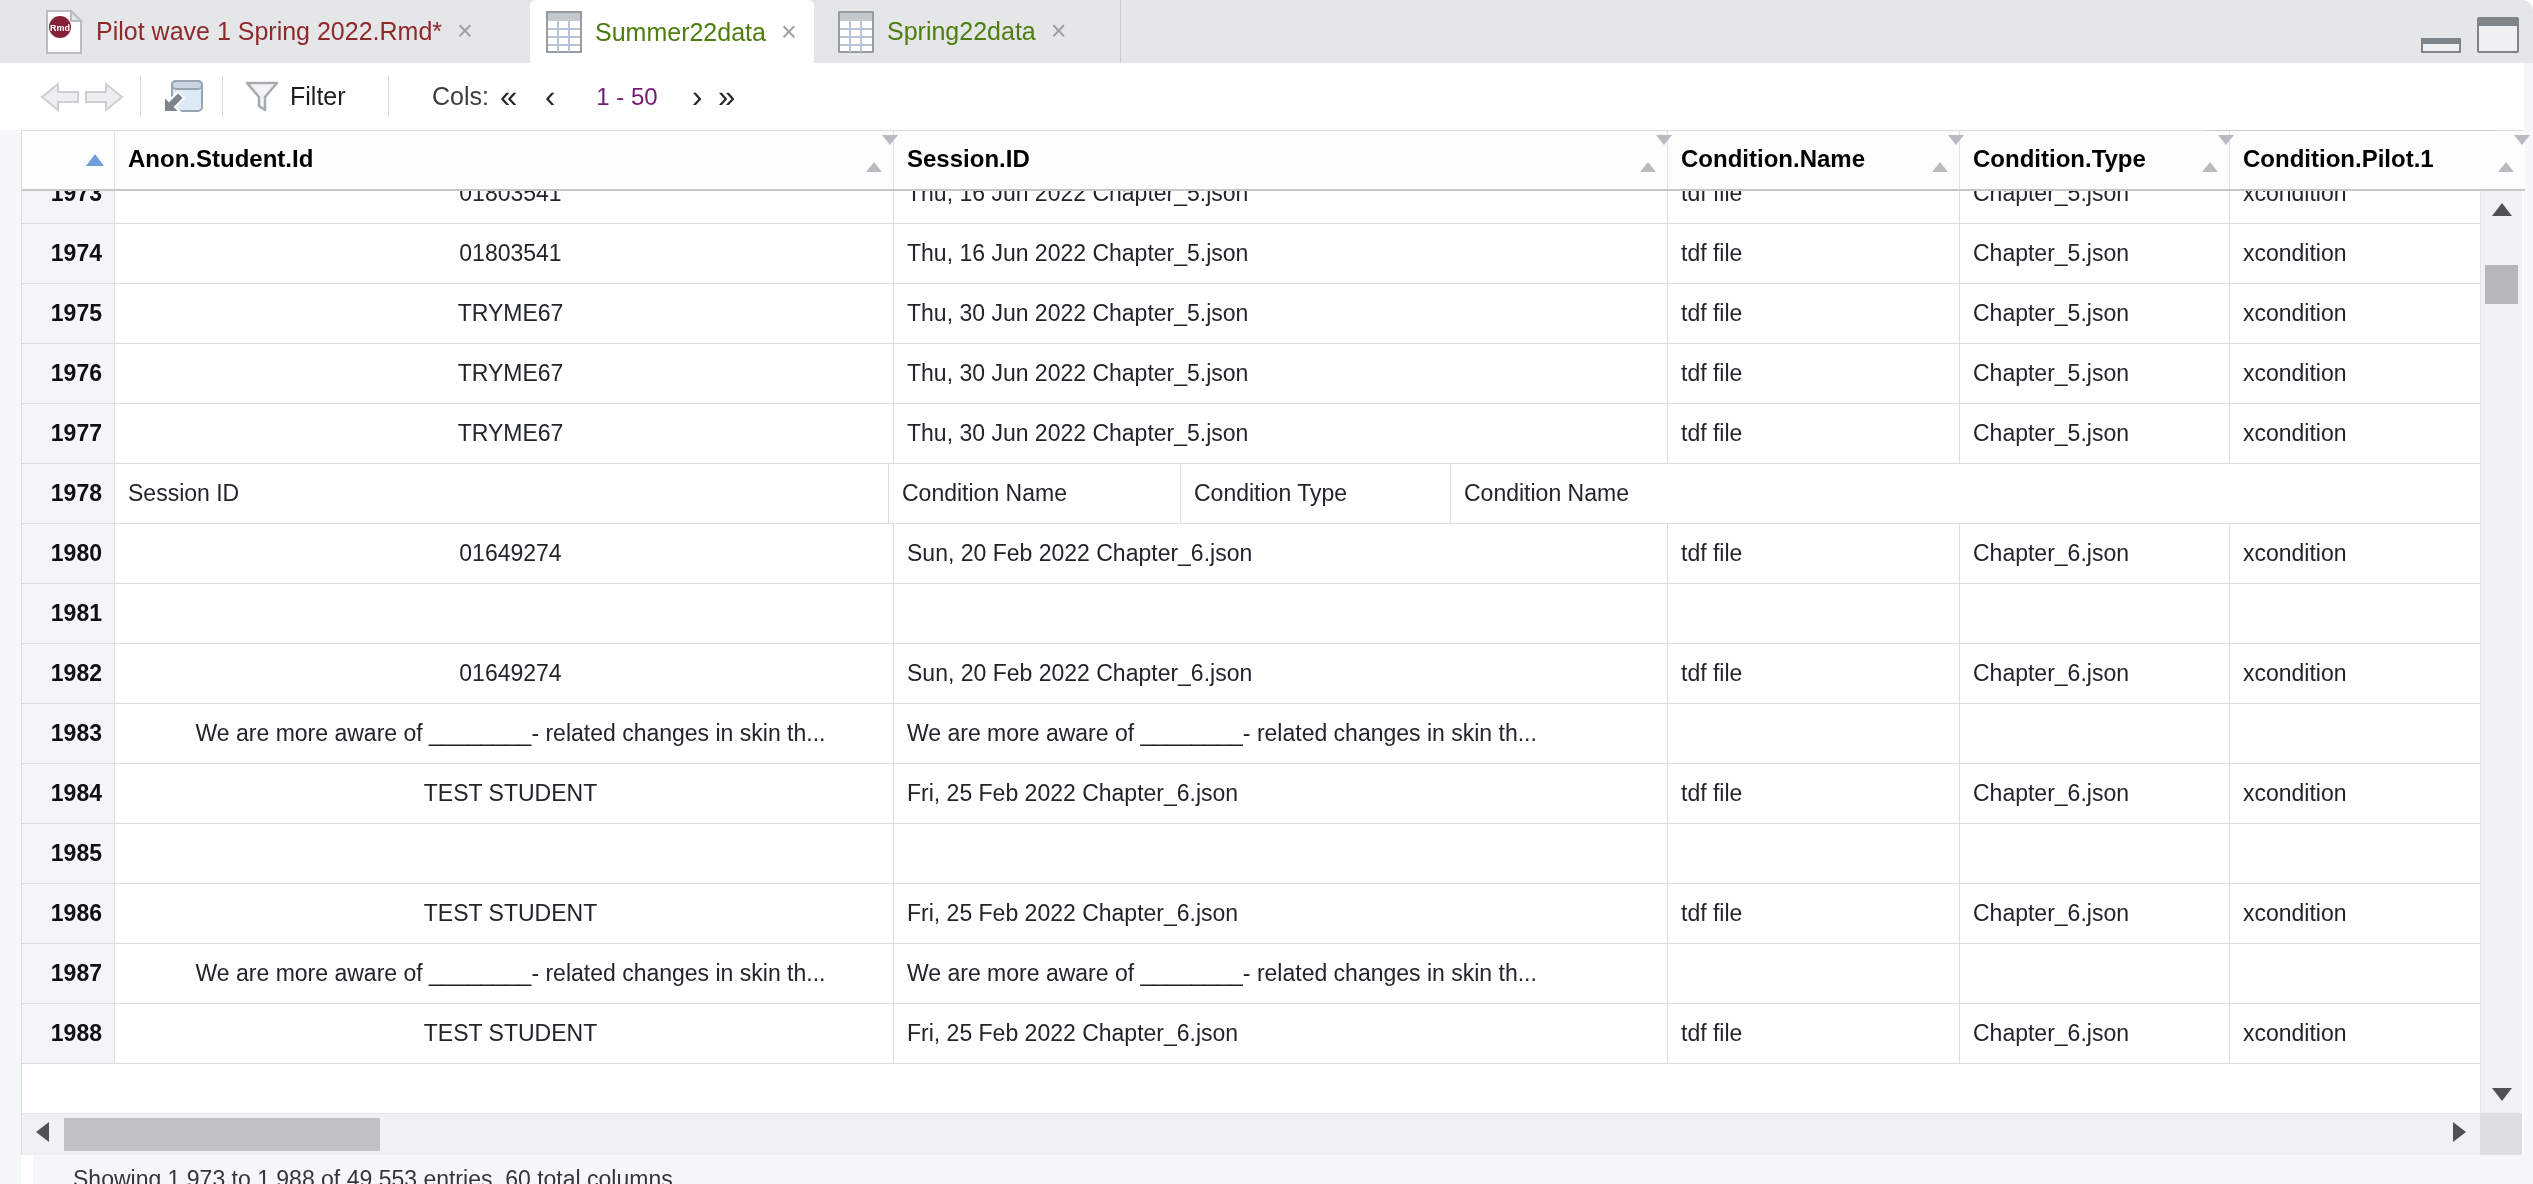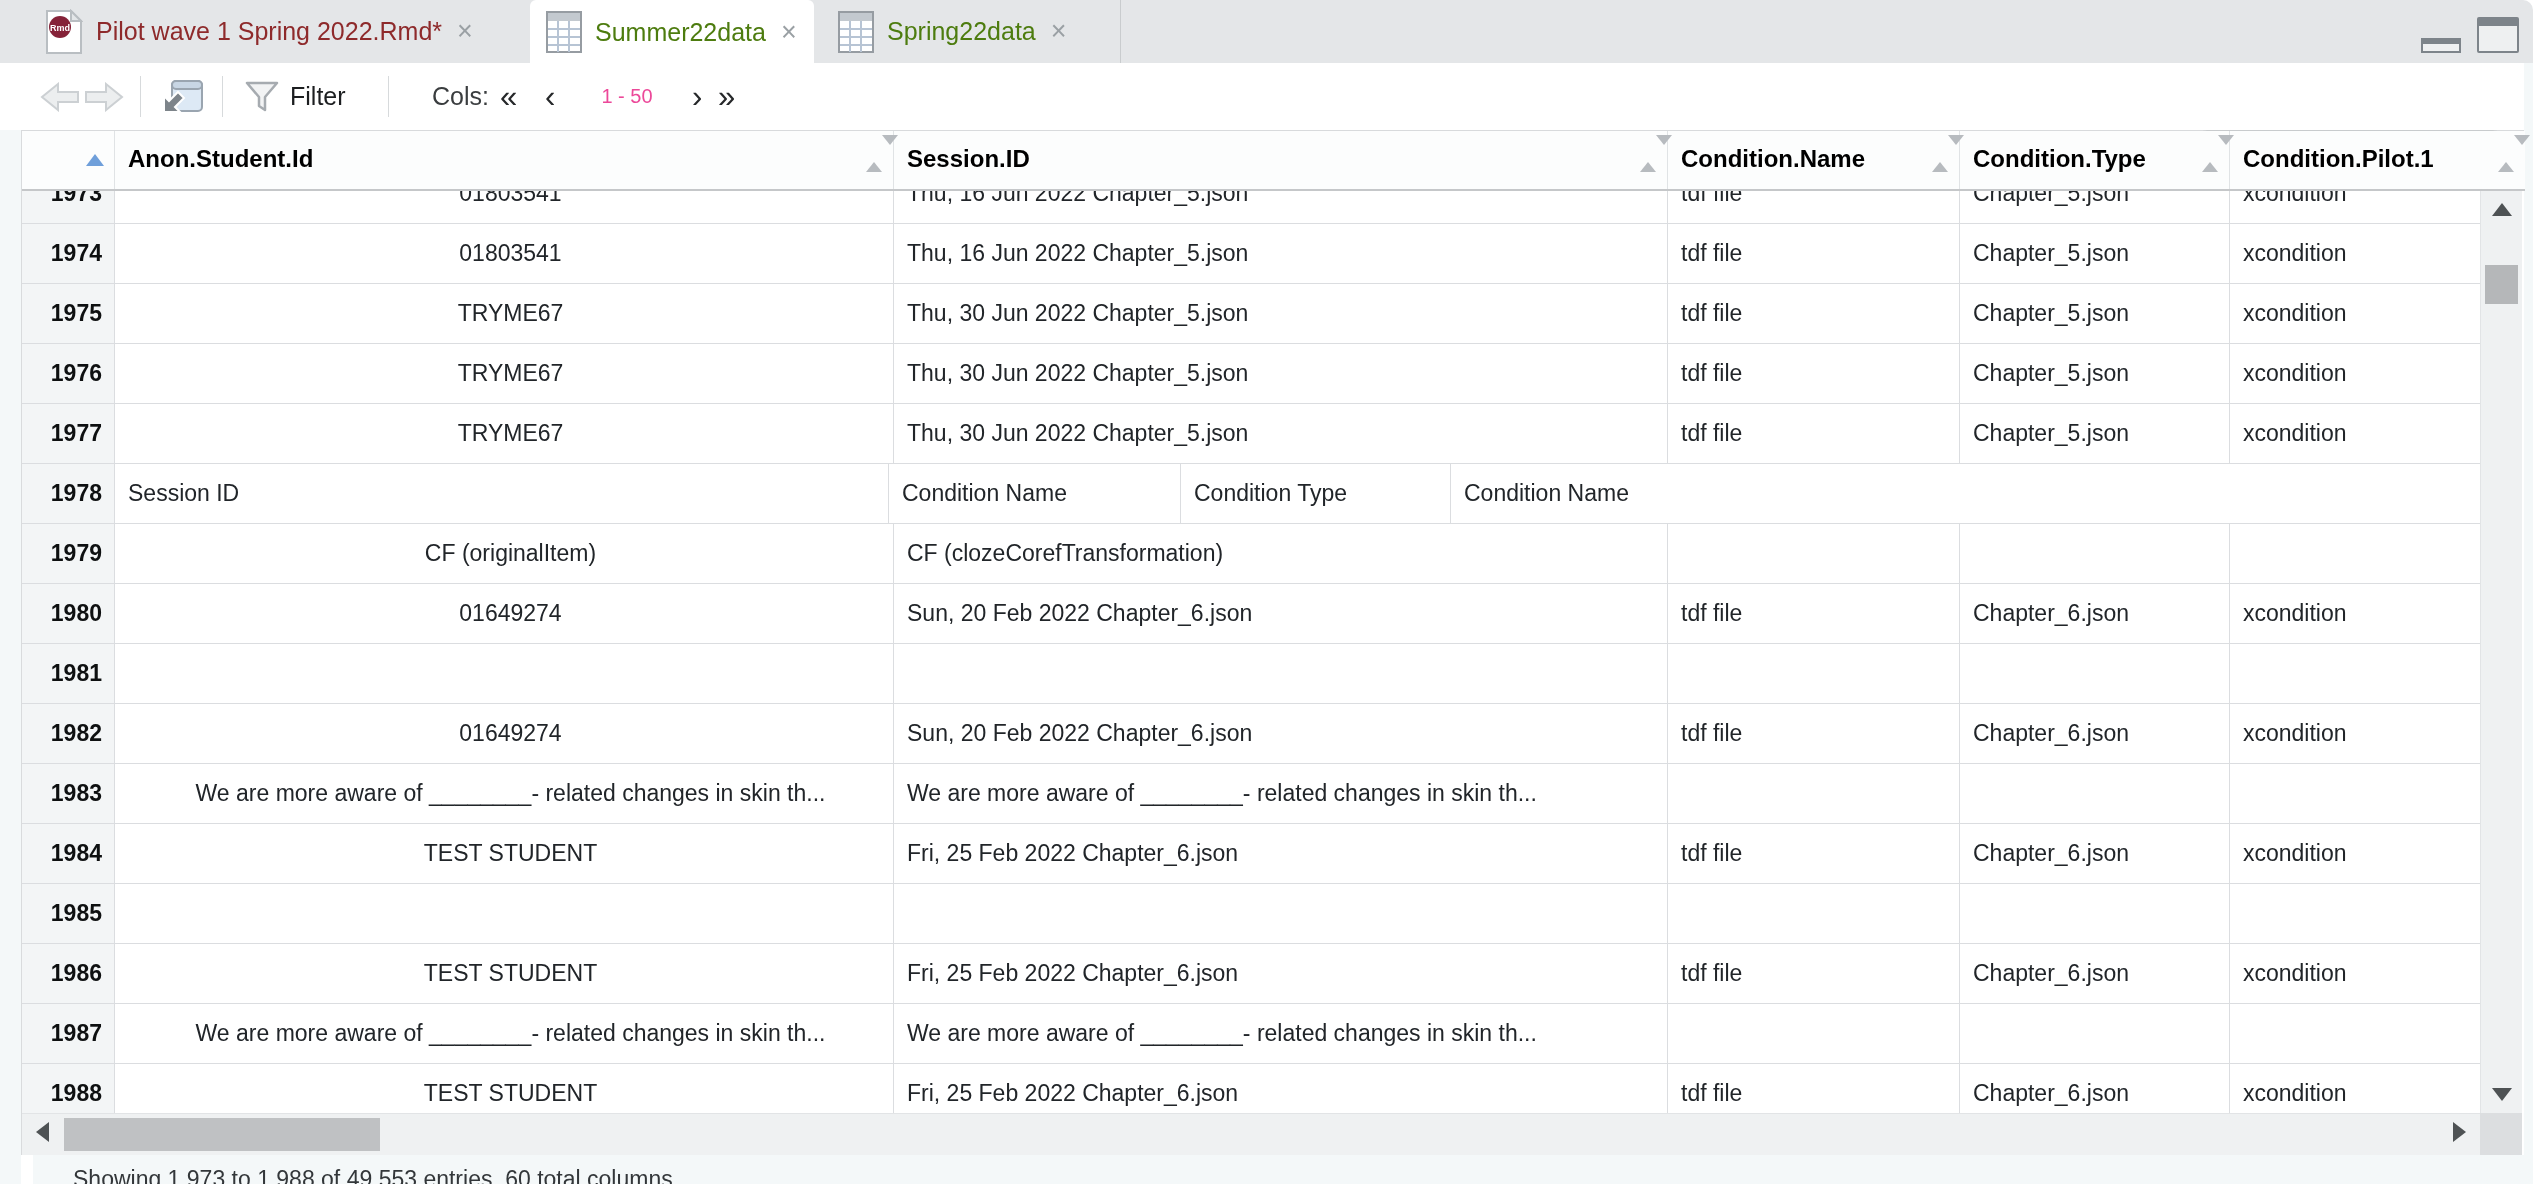--- a/index.html
+++ b/index.html
@@ -25,21 +25,21 @@
   .min-btn{width:40px;height:15px;background:#eef0f1;border:2px solid #7d848a;border-top:6px solid #7d848a;box-sizing:border-box;}
   .max-btn{width:42px;height:36px;background:#eef0f1;border:2px solid #7d848a;border-top:9px solid #7d848a;box-sizing:border-box;border-radius:2px;}
   
   .toolbar{position:absolute;left:0;top:63px;width:2533px;height:67px;background:#ffffff;
     border-bottom:1px solid #d8dadc;}
   .tb-item{position:absolute;top:0;height:67px;display:flex;align-items:center;}
   .tb-sep{position:absolute;top:13px;width:1px;height:41px;background:#d7dadc;}
   .filter-label{font-size:25px;color:#1c1e20;margin-left:10px;}
   .cols-label{font-size:25px;color:#3a3d3f;}
   .pg{font-size:31px;color:#26282a;line-height:31px;}
-  .pg-range{font-size:20px;color:#ec4899;}
+  .pg-range{font-size:24px;color:#701a75;}
   .searchbox{position:absolute;left:2198px;top:67px;width:304px;height:42px;background:#fff;
     border:1px solid #c8cbcd;border-radius:9px;display:flex;align-items:center;box-sizing:border-box;}
   .searchbox input{border:none;outline:none;flex:1;height:30px;font-size:22px;font-family:inherit;background:transparent;}
   
   .grid-header{position:absolute;left:22px;top:131px;width:2503px;height:58px;background:#fcfdfd;
     border-bottom:2px solid #c5c7c9;display:flex;box-sizing:content-box;z-index:3;}
   .h-cell{position:relative;height:58px;box-sizing:border-box;border-right:1px solid #e0e3e5;}
   .h-cell .h-label{font-size:24px;font-weight:bold;color:#000;line-height:56px;padding-left:13px;white-space:nowrap;overflow:hidden;display:block;}
   .h-num{width:93px;}
   .h-c0{width:779px;}
@@ -251,28 +251,20 @@
         <div class="cell c4">xcondition</div>
       </div>
       <div class="row">
         <div class="cell num">1978</div>
         <div class="cell c1">Session ID</div>
         <div class="cell c2">Condition Name</div>
         <div class="cell c3">Condition Type</div>
         <div class="cell c4">Condition Name</div>
       </div>
       <div class="row">
-        <div class="cell num">1979</div>
-        <div class="cell c0">CF (originalItem)</div>
-        <div class="cell c1">CF (clozeCorefTransformation)</div>
-        <div class="cell c2"></div>
-        <div class="cell c3"></div>
-        <div class="cell c4"></div>
-      </div>
-      <div class="row">
         <div class="cell num">1980</div>
         <div class="cell c0">01649274</div>
         <div class="cell c1">Sun, 20 Feb 2022 Chapter_6.json</div>
         <div class="cell c2">tdf file</div>
         <div class="cell c3">Chapter_6.json</div>
         <div class="cell c4">xcondition</div>
       </div>
       <div class="row">
         <div class="cell num">1981</div>
         <div class="cell c0"></div>

